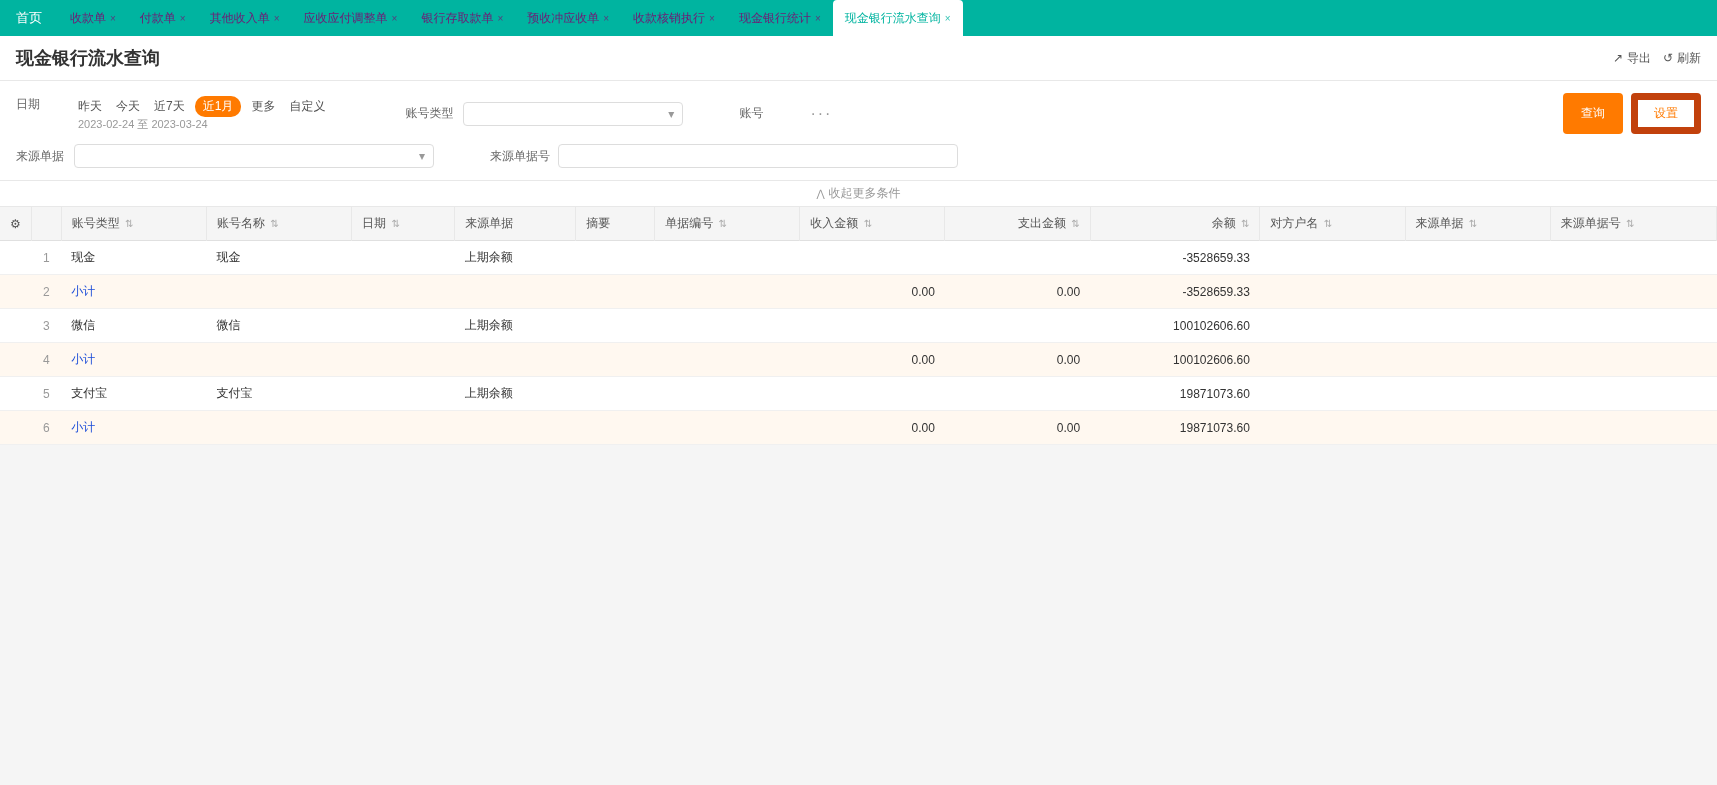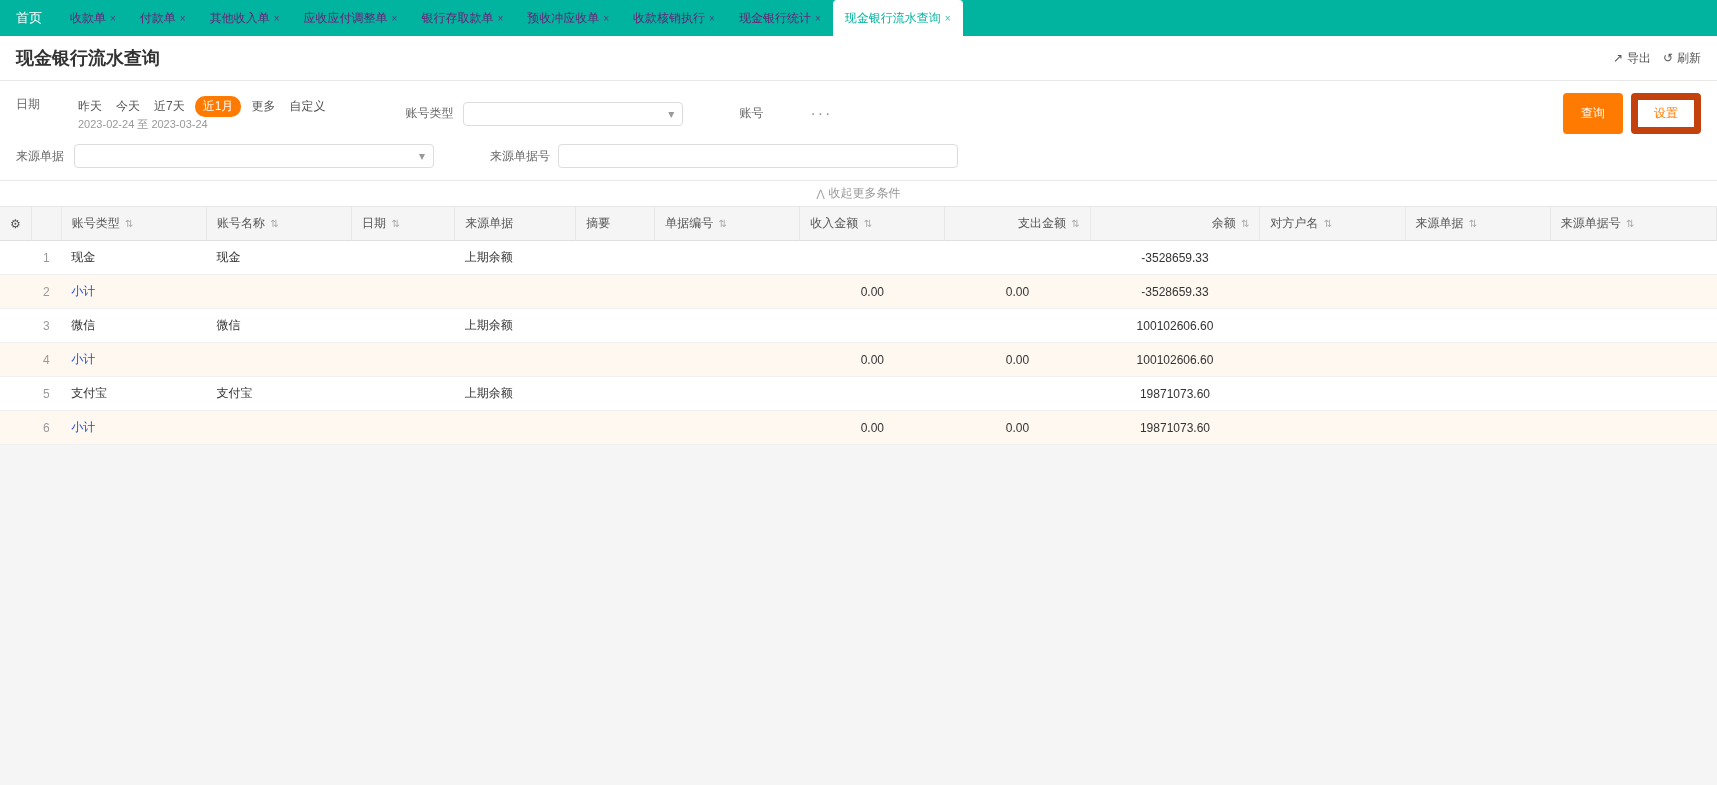--- a/index.html
+++ b/index.html
@@ -221,21 +221,21 @@
     }
     .data-table tbody tr.subtotal {
       background: #fff8f0;
     }
     .data-table tbody td {
       padding: 8px 10px;
       color: #333;
       white-space: nowrap;
     }
     .data-table tbody td.number {
-      text-align: center;
+      text-align: right;
     }
     .data-table tbody td.subtotal-label {
       color: #1d4ed8;
     }
     .data-table tbody td.row-num {
       color: #999;
       text-align: center;
       min-width: 30px;
     }
     .gear-col {

